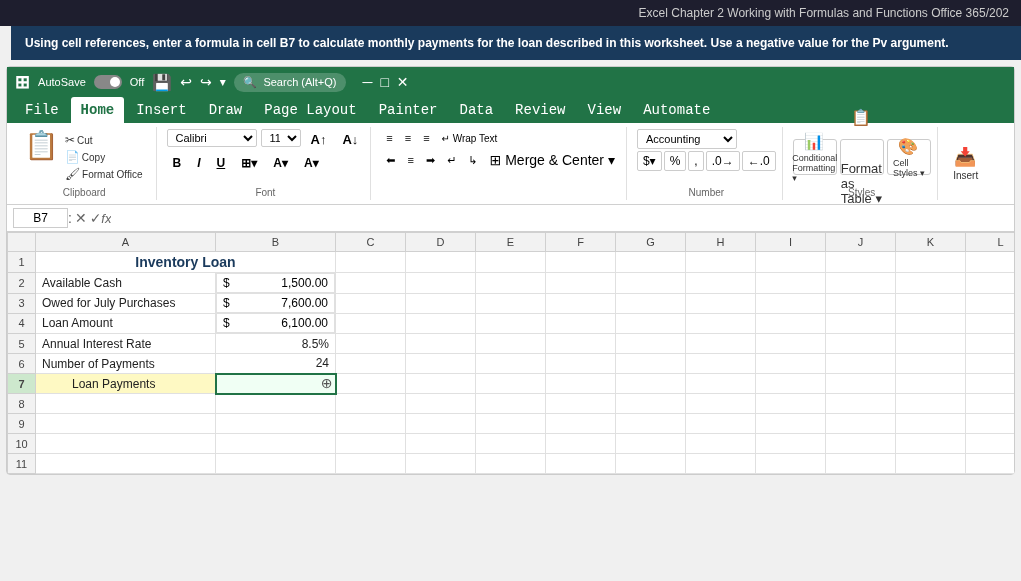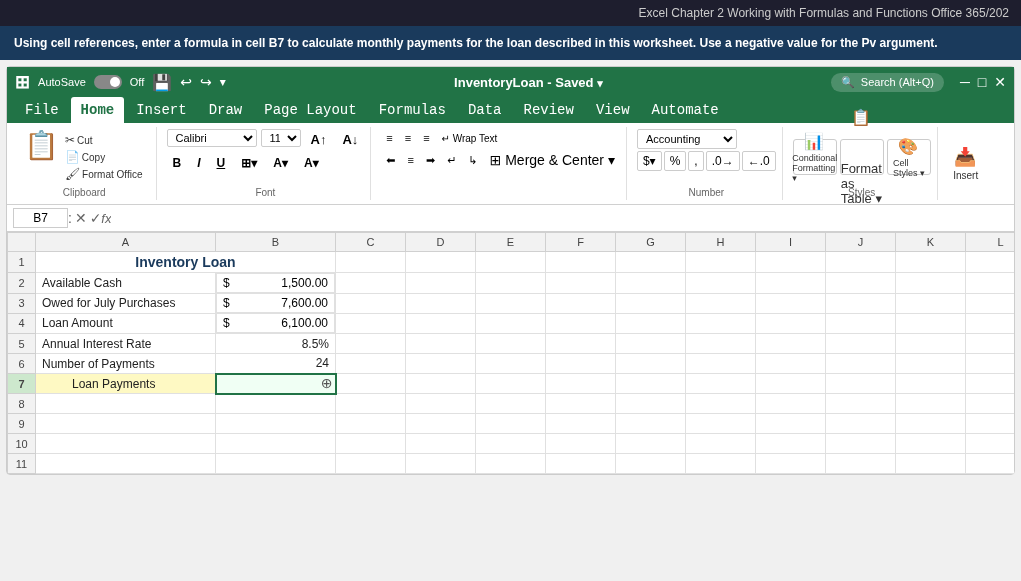--- a/index.html
+++ b/index.html
@@ -15,20 +15,21 @@
       align-items: center;
     }
 
     .instruction-bar {
       background: #1a3a5c;
       color: white;
       padding: 8px 14px;
       font-size: 12px;
       font-weight: bold;
       line-height: 1.5;
+      margin-left: 11px;
     }
 
     .excel-window {
       background: white;
       margin: 6px;
       border: 1px solid #ccc;
       border-radius: 4px;
     }
 
     .excel-title-bar {
@@ -425,42 +426,38 @@
       <span>AutoSave</span>
       <span class="toggle-off"></span>
       <span>Off</span>
     </div>
 
     <span style="font-size:16px; cursor:pointer;">💾</span>
     <span style="font-size:14px; cursor:pointer;">↩</span>
     <span style="font-size:14px; cursor:pointer;">↪</span>
     <span style="font-size:12px; cursor:pointer;">▾</span>
 
-    <div class="excel-doc-title">
-      <span>InventoryLoan - Saved</span>
-      <span style="font-size:11px;">▾</span>
-    </div>
 
     <div class="search-box">
       <span>🔍</span>
       <span>Search (Alt+Q)</span>
     </div>
 
     <span style="margin-left:8px; cursor:pointer; font-size:14px;">─</span>
     <span style="cursor:pointer; font-size:14px;">□</span>
     <span style="cursor:pointer; font-size:14px;">✕</span>
   </div>
 
   <div class="ribbon-tabs">
     <div class="ribbon-tab">File</div>
     <div class="ribbon-tab active">Home</div>
     <div class="ribbon-tab">Insert</div>
     <div class="ribbon-tab">Draw</div>
     <div class="ribbon-tab">Page Layout</div>
-    <div class="ribbon-tab">Formulas</div>
+    <div class="ribbon-tab">Painter</div>
     <div class="ribbon-tab">Data</div>
     <div class="ribbon-tab">Review</div>
     <div class="ribbon-tab">View</div>
     <div class="ribbon-tab">Automate</div>
   </div>
 
   <div class="ribbon">
 
     <div class="ribbon-group">
       <div class="ribbon-group-content">

